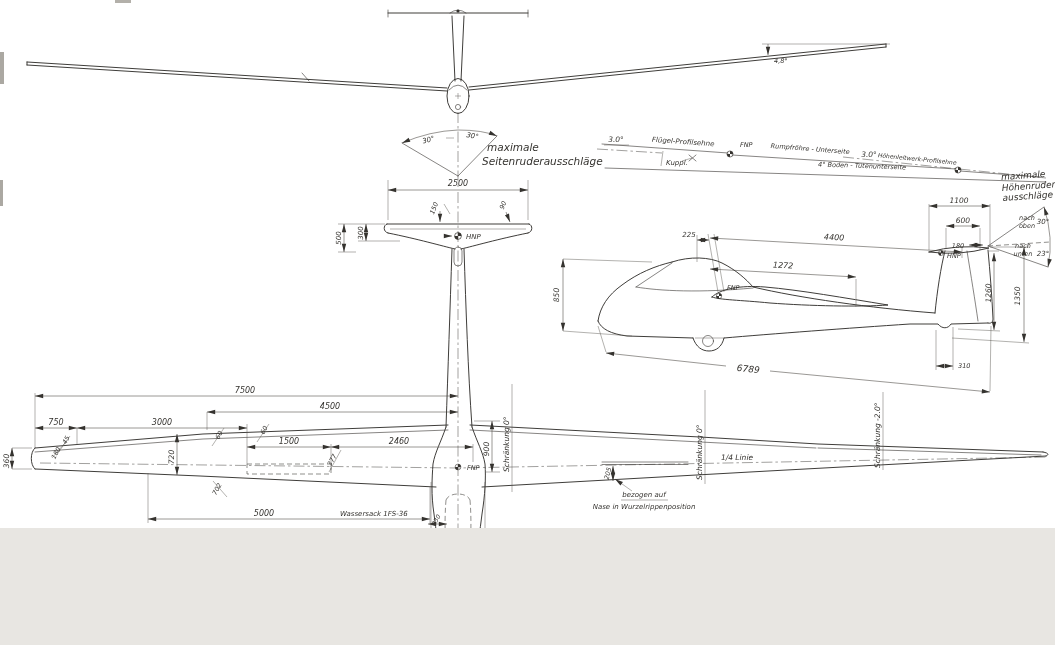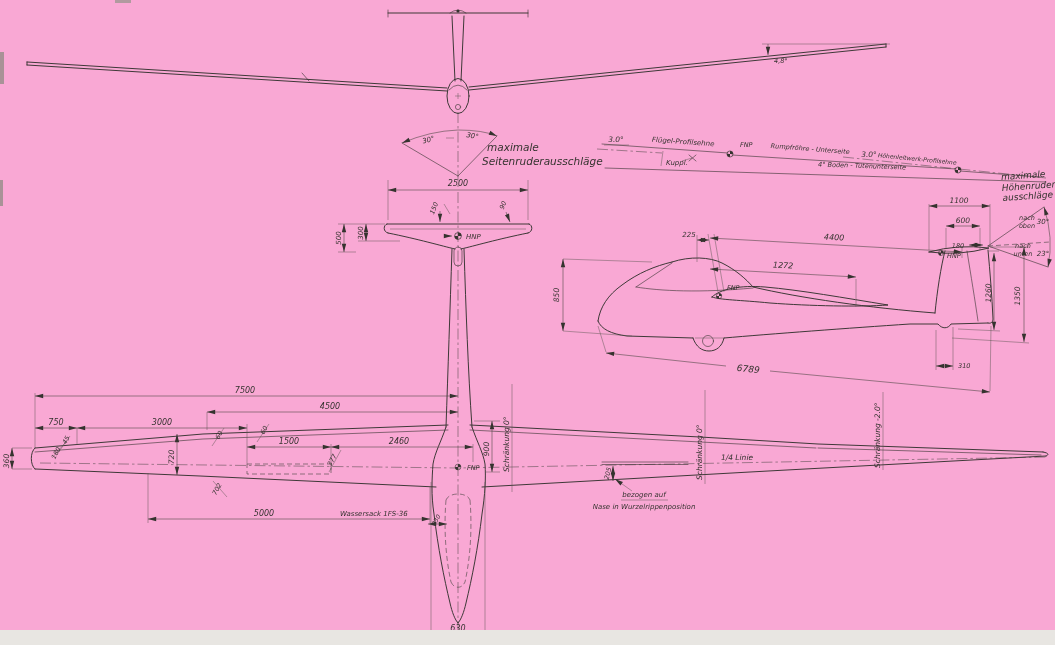--- a/index.html
+++ b/index.html
@@ -1,17 +1,17 @@
 <!DOCTYPE html>
 <html><head>
 <meta charset="utf-8">
 <title>Glider Three-View Drawing</title>
 <style>
   html,body{margin:0;padding:0;background:#e8e6e2;}
-  .page{width:1055px;height:630px;background:#f9a8d4;position:relative;overflow:hidden;}
+  .page{width:1055px;height:528px;background:#ffffff;position:relative;overflow:hidden;}
   svg{display:block;}
   .ln{stroke:#35332f;stroke-width:.95;fill:none;stroke-linecap:round;stroke-linejoin:round;}
   .ln2{stroke:#35332f;stroke-width:.6;fill:none;stroke-linecap:round;}
   .dim{stroke:#45423d;stroke-width:.55;fill:none;}
   .ext{stroke:#55524c;stroke-width:.45;fill:none;}
   .cl{stroke:#45433e;stroke-width:.5;fill:none;stroke-dasharray:11 3 2.5 3;}
   .dsh{stroke:#45433e;stroke-width:.6;fill:none;stroke-dasharray:5 3;}
   .t{font-family:"DejaVu Sans",sans-serif;font-style:italic;fill:#35332f;font-size:8px;}
   .t6{font-size:6px;} .t65{font-size:6.5px;} .t7{font-size:7px;} .t75{font-size:7.5px;}
   .t9{font-size:9px;} .t10{font-size:10.5px;}

